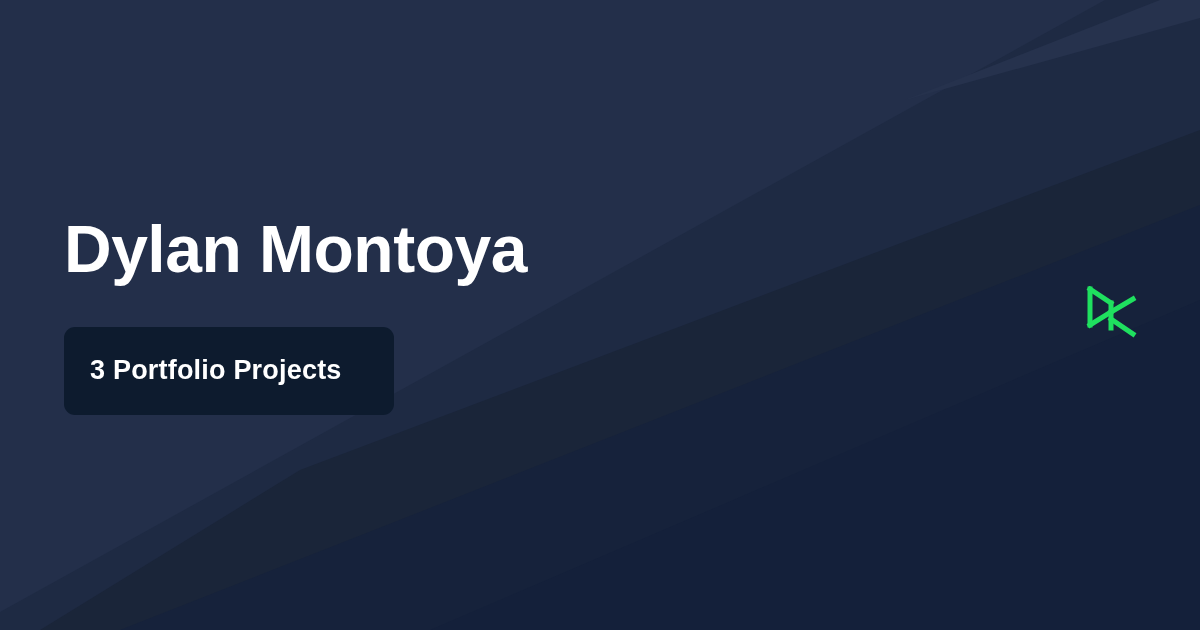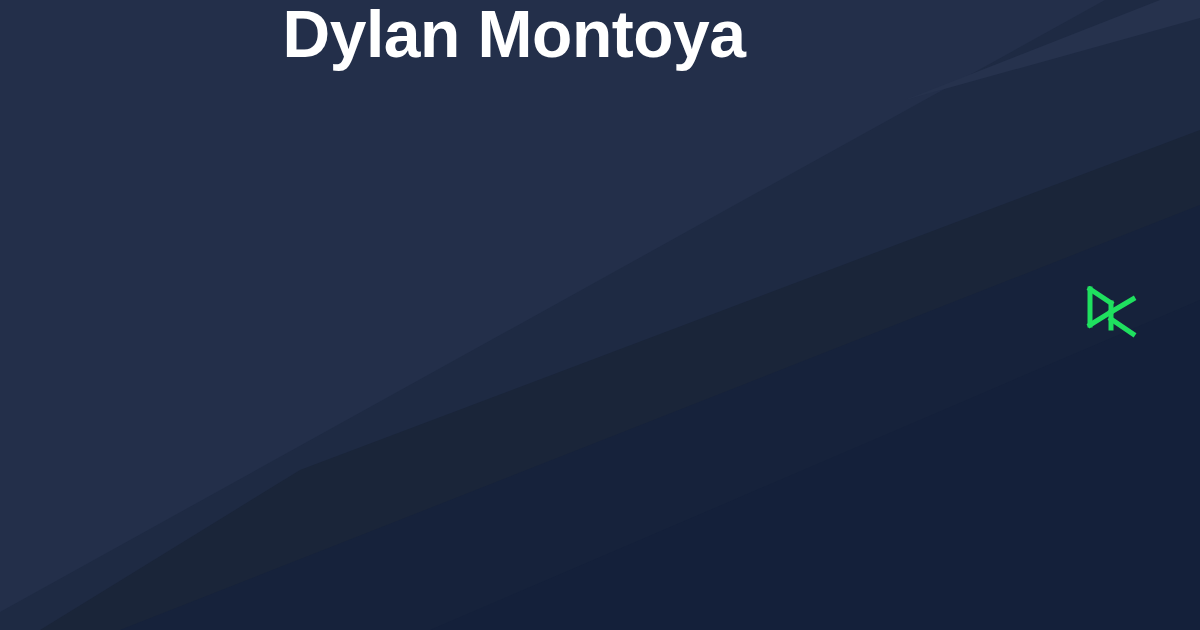--- a/index.html
+++ b/index.html
@@ -29,21 +29,21 @@
 
   
   .content {
     position: absolute;
     left: 64px;
     top: 0;
     height: 630px;
     width: 900px;
     z-index: 5;
     display: flex;
-    flex-direction: row;
+    flex-direction: column;
     justify-content: center;
     align-items: flex-start;
   }
 
   .title {
     margin: 0;
     color: #ffffff;
     font-size: 66px;
     line-height: 1.06;
     font-weight: 700;
@@ -97,20 +97,23 @@
     <polygon points="1200,205 1200,630 120,630" fill="#16223B"></polygon>
 
     <polygon points="1200,300 1200,630 430,630" fill="#14203A"></polygon>
 
     <polygon points="1200,0 1160,0 905,100 1200,18" fill="#26324D"></polygon>
   </svg>
 
   <div class="content">
     <h1 class="title">Dylan Montoya</h1>
 
+    <div class="badge">
+      <span class="badge-label">3 Portfolio Projects</span>
+    </div>
   </div>
 
   <div class="logo">
     <svg viewBox="0 0 52 52" aria-hidden="true">
       <g fill="none" stroke="#1FE05F" stroke-width="5" stroke-linecap="square" stroke-linejoin="miter">
 
         <path d="M4 3 L4 39"></path>
         <path d="M4 3 L25 17"></path>
         <path d="M4 39 L25 26"></path>
 

